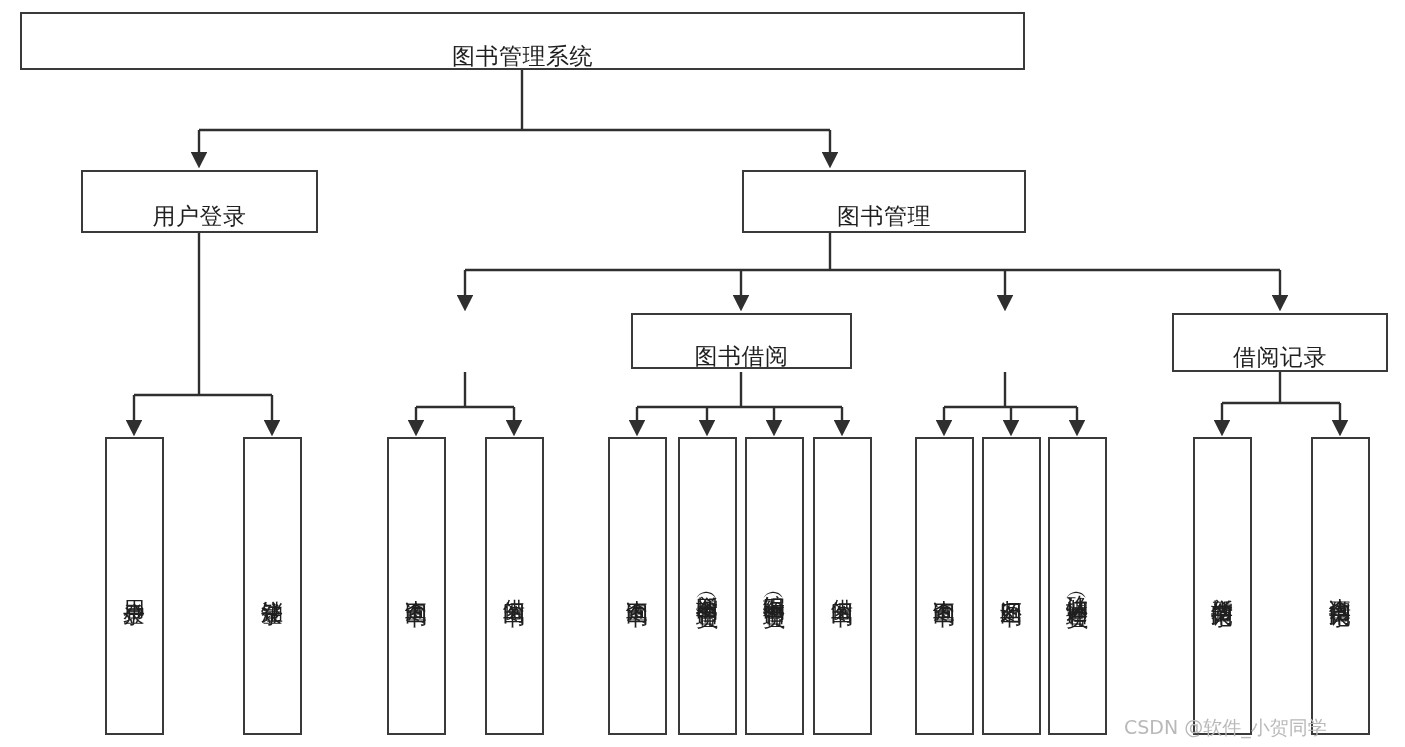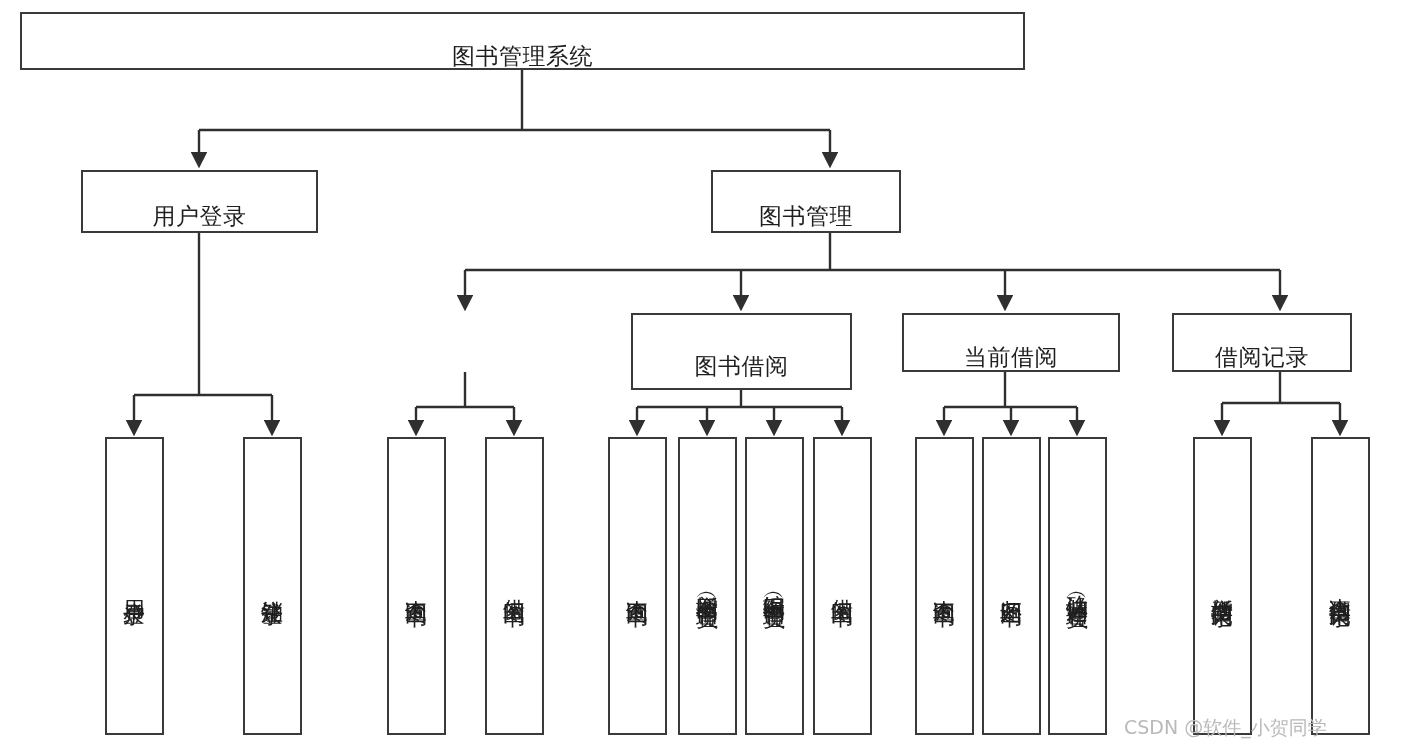--- a/index.html
+++ b/index.html
@@ -126,31 +126,28 @@
     </g>
   </svg>
 
   <div class="node root h" style="left:20px; top:12px; width:1005px; height:58px;">
     <span class="node-label">图书管理系统</span>
   </div>
 
   <div class="node h" style="left:81px; top:170px; width:237px; height:63px;">
     <span class="node-label">用户登录</span>
   </div>
-  <div class="node h" style="left:711px; top:170px; width:190px; height:63px;">
+  <div class="node h" style="left:742px; top:170px; width:284px; height:63px;">
     <span class="node-label">图书管理</span>
   </div>
 
-  <div class="node h" style="left:631px; top:313px; width:221px; height:77px;">
+  <div class="node h" style="left:631px; top:313px; width:221px; height:56px;">
     <span class="node-label">图书借阅</span>
   </div>
-  <div class="node h" style="left:902px; top:313px; width:218px; height:59px;">
-    <span class="node-label">当前借阅</span>
-  </div>
-  <div class="node h" style="left:1172px; top:313px; width:180px; height:59px;">
+  <div class="node h" style="left:1172px; top:313px; width:216px; height:59px;">
     <span class="node-label">借阅记录</span>
   </div>
 
   <div class="node v" style="left:105px; top:437px; width:59px; height:298px;">
     <span class="node-label">用户登录</span>
   </div>
   <div class="node v" style="left:243px; top:437px; width:59px; height:298px;">
     <span class="node-label">注销登录</span>
   </div>
 

